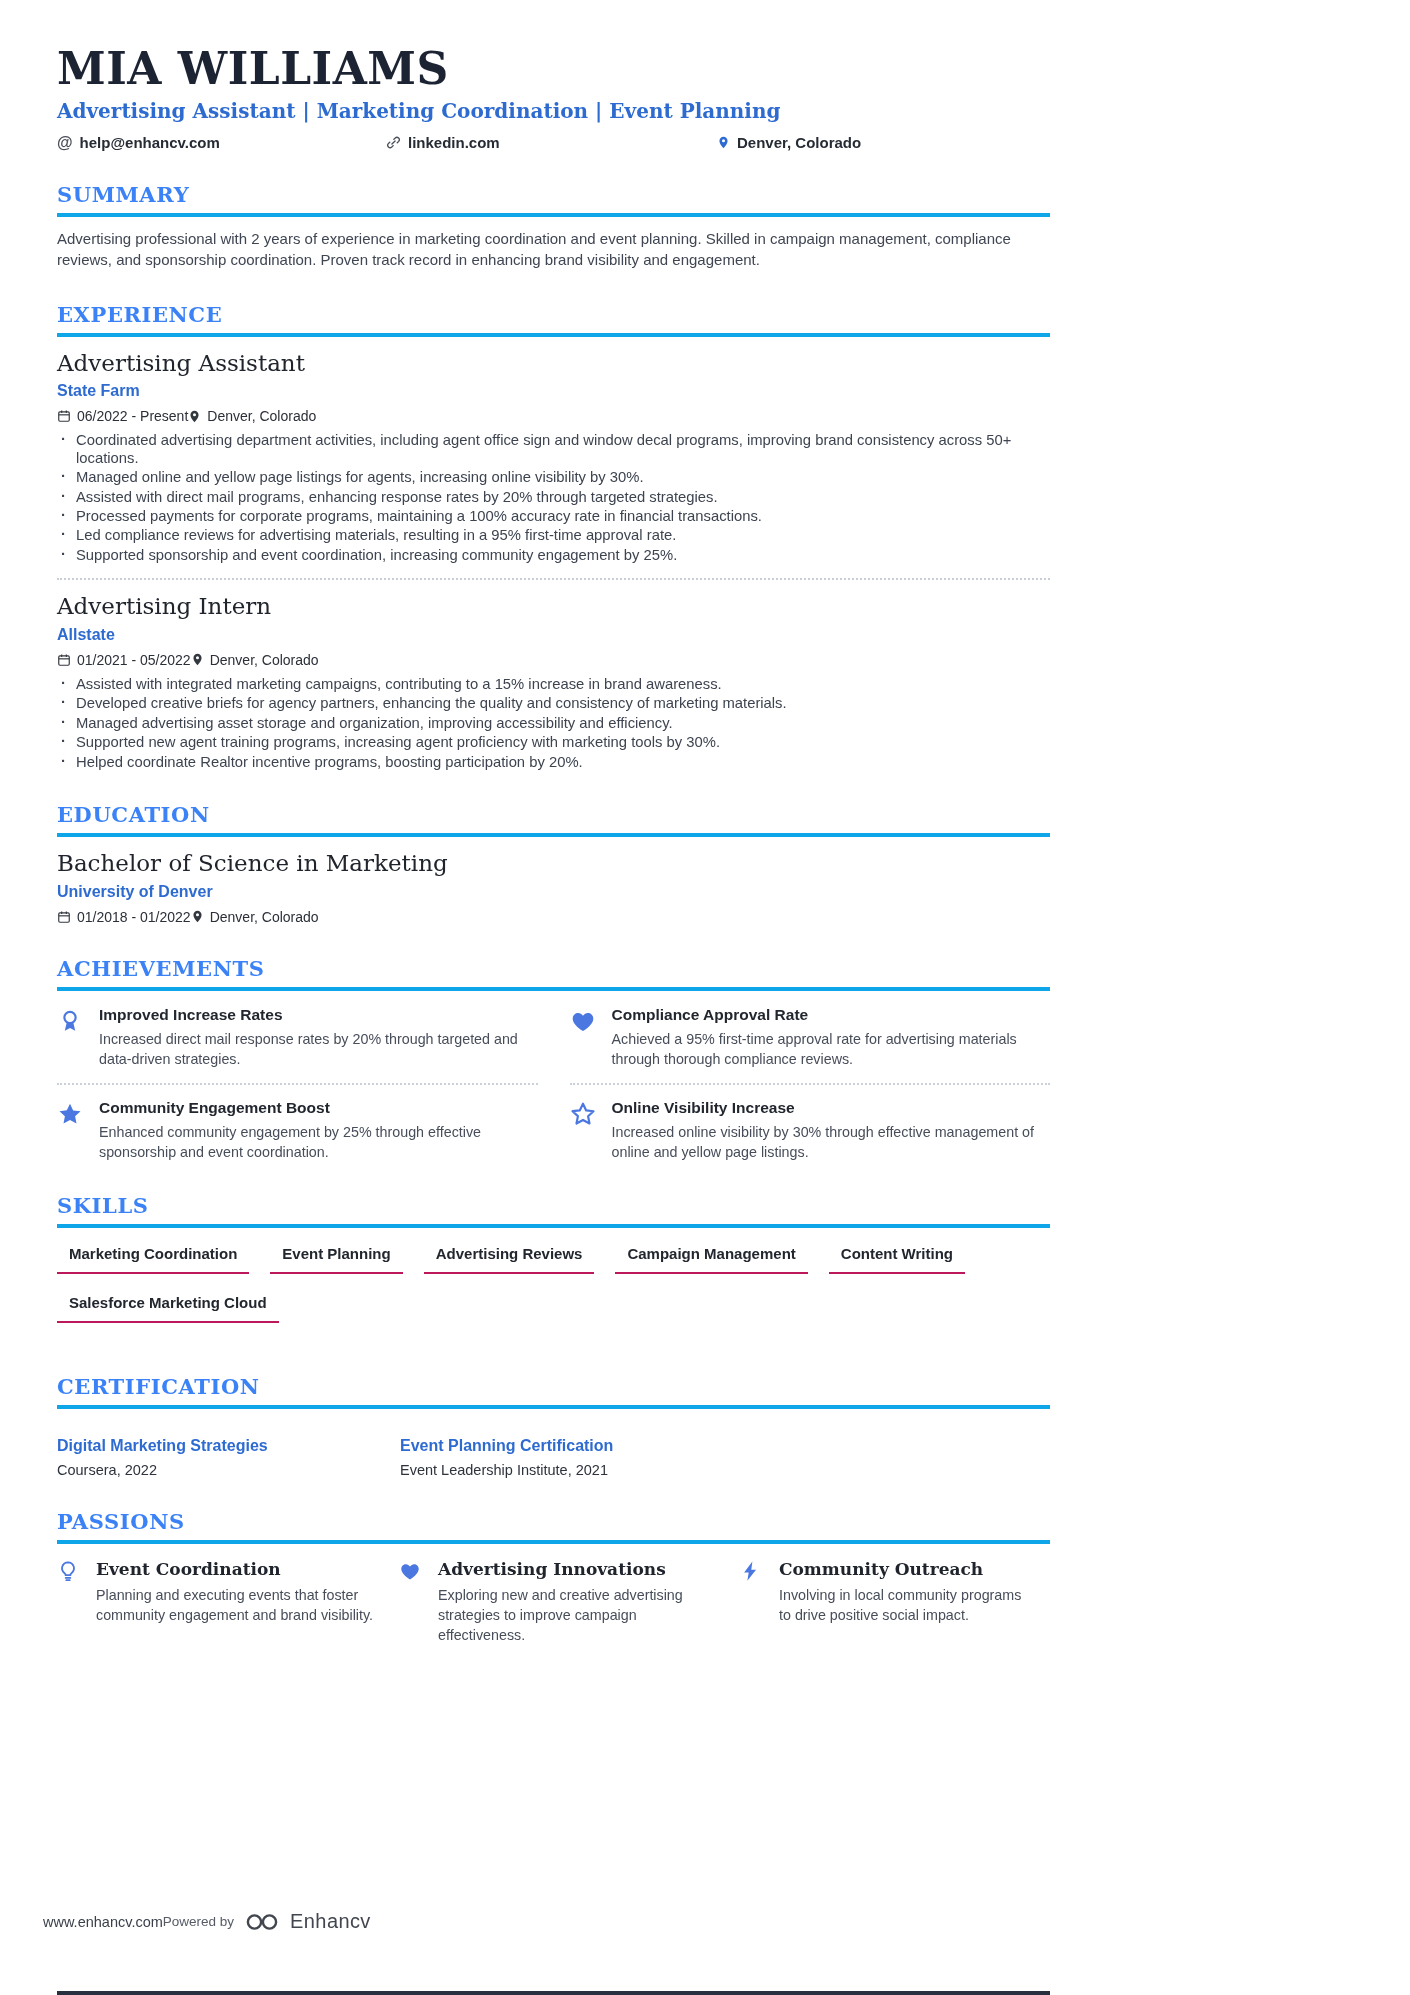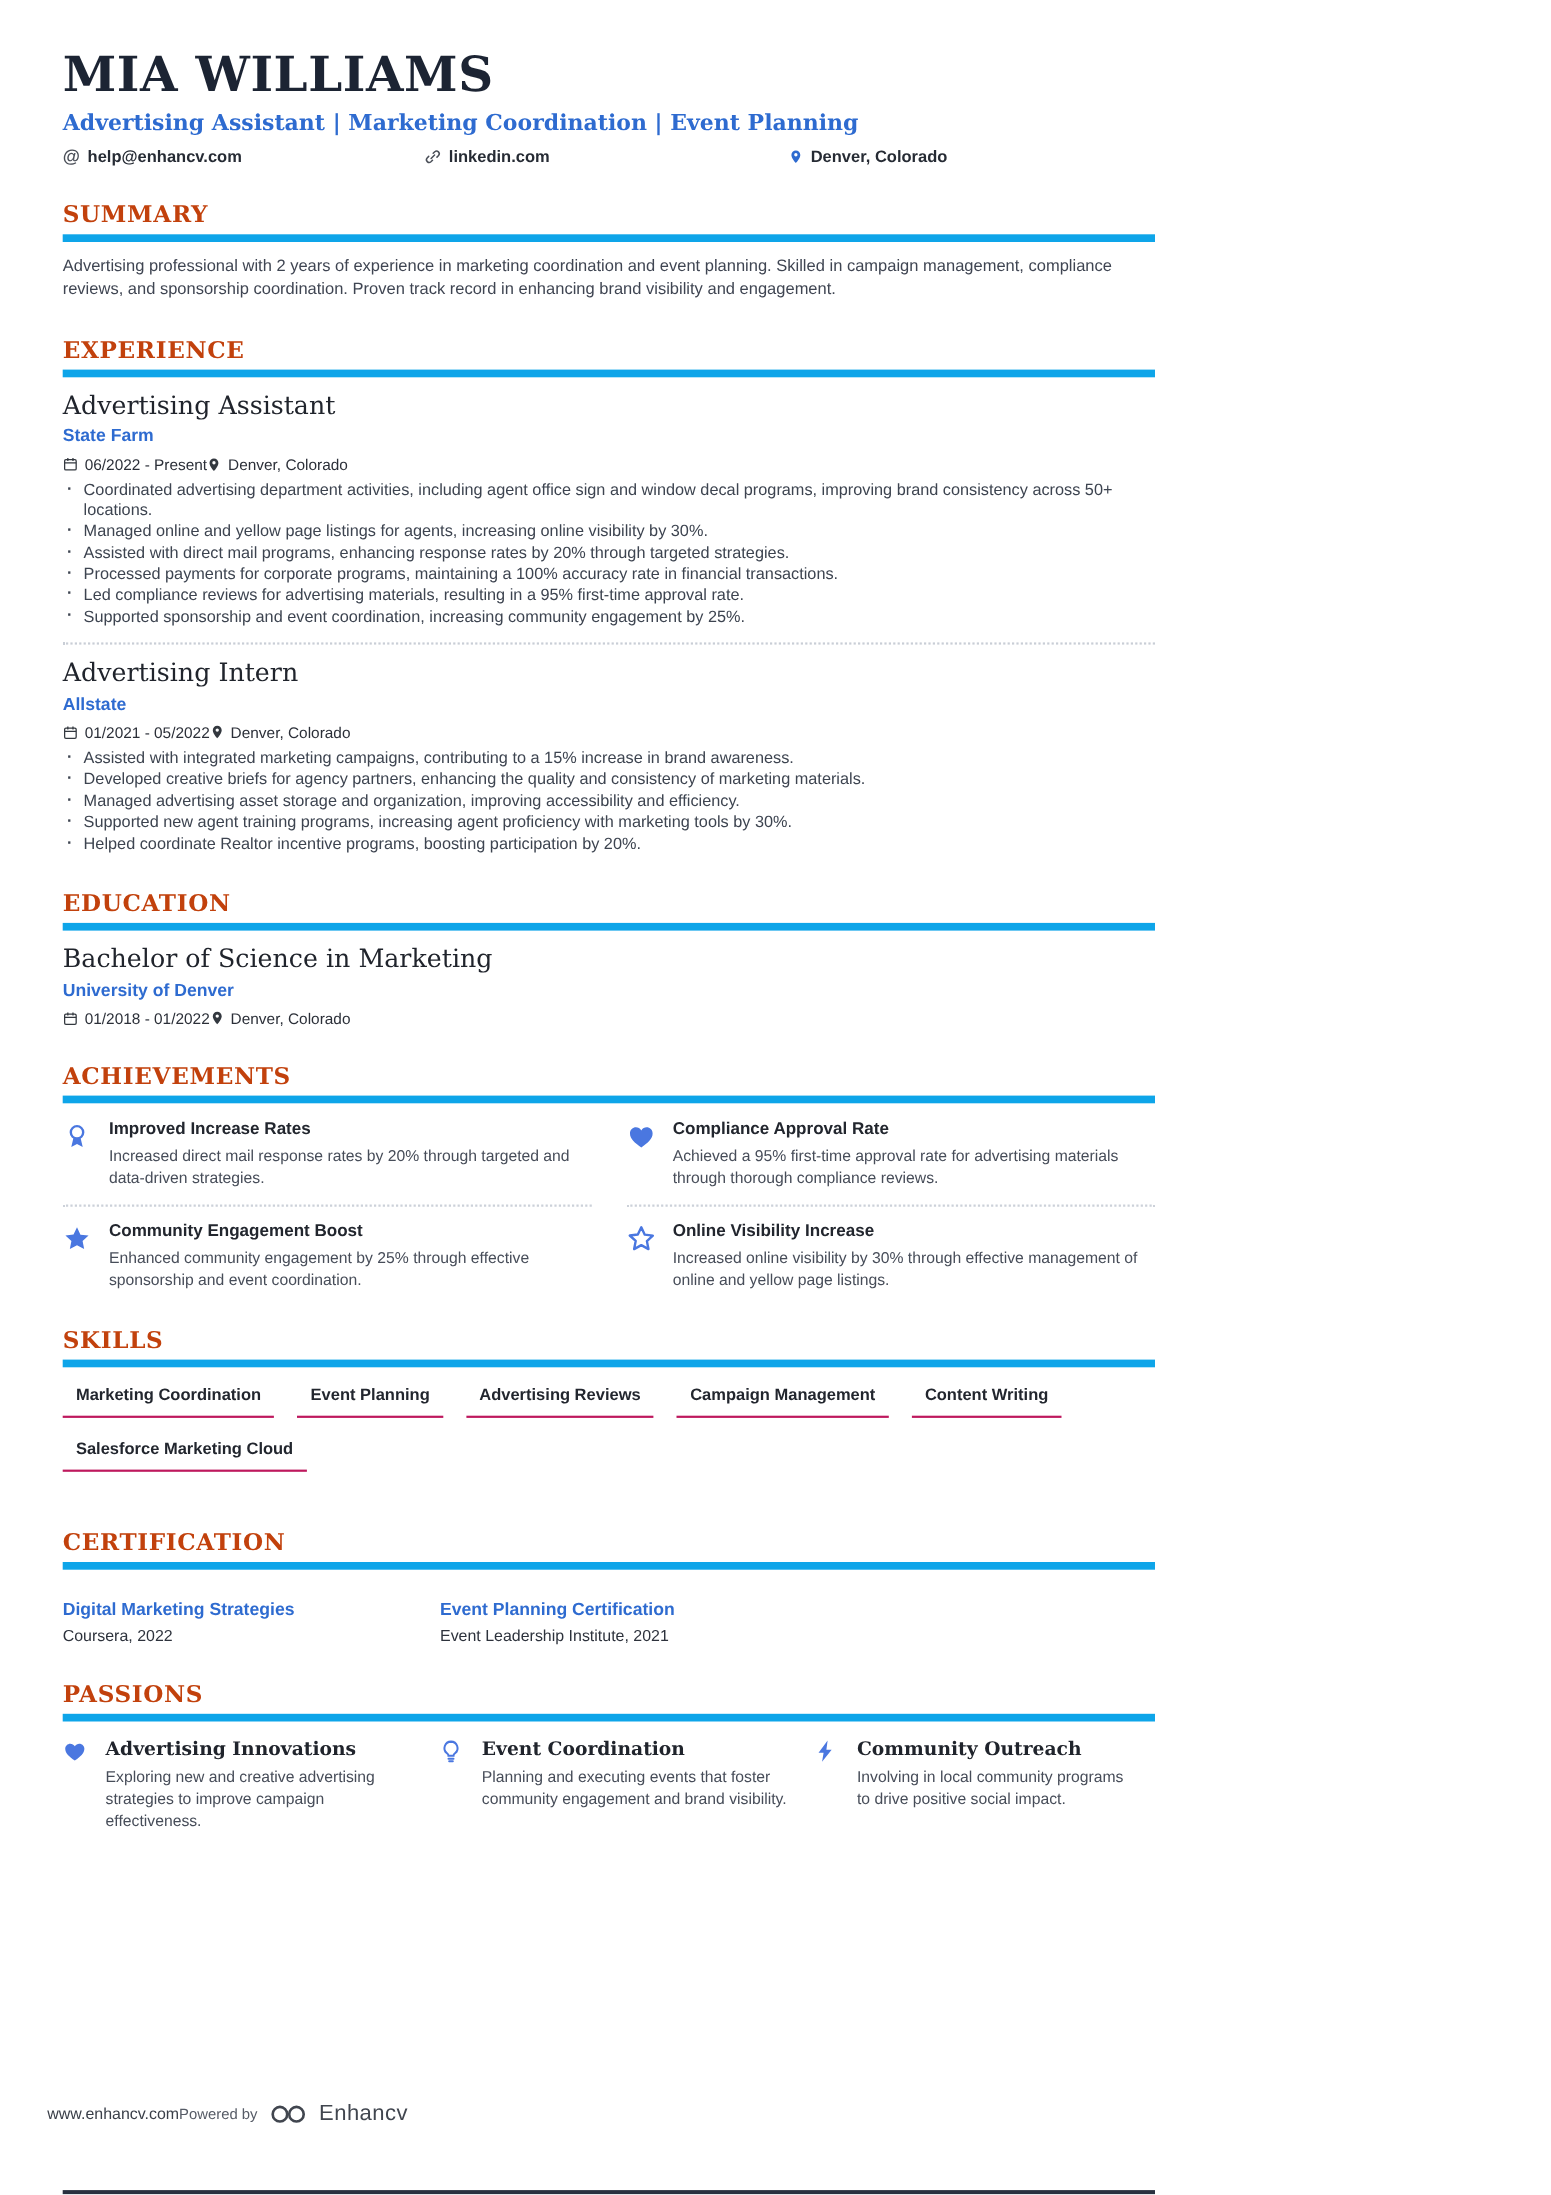--- a/index.html
+++ b/index.html
@@ -22,22 +22,22 @@
   .contact-row { display:flex; align-items:center; margin-top:11px; }
   .contact { display:flex; align-items:center; gap:7px; font-size:15px; font-weight:700; color:#262b34; cursor:pointer; }
   .contact.c1 { width:329px; }
   .contact.c2 { width:331px; }
   .at-glyph { font-weight:700; font-size:16px; color:#4a4f58; line-height:1; }
 
   
   .sec { margin-top:31px; }
   .sec-h {
     font-family:"DejaVu Serif", serif; font-weight:700; font-size:21px;
-    letter-spacing:0.6px; color:#c2410c; margin:0; padding-bottom:6px;
-    border-bottom:7px solid #0ea5e9;
+    letter-spacing:0.6px; color:#3b82f6; margin:0; padding-bottom:6px;
+    border-bottom:4px solid #0ea5e9;
   }
   .body-text { font-size:15px; line-height:1.42; color:#3f4552; margin:11px 0 0; }
 
   
   .job { margin-top:13px; }
   .job-title { font-family:"DejaVu Serif", serif; font-weight:400; font-size:23px; color:#20242c; margin:0; line-height:1.15; }
   .company { font-size:16px; font-weight:700; color:#2e6bd0; margin-top:6px; }
   .meta { display:flex; align-items:center; margin-top:8px; font-size:14px; color:#2b2f38; }
   .meta-item { display:flex; align-items:center; gap:6px; }
   .bullets { list-style:none; margin:8px 0 0; padding:0; }
@@ -302,41 +302,41 @@
         </div>
       </div>
     </section>
 
     <section class="sec">
       <h2 class="sec-h">PASSIONS</h2>
       <div class="passions-grid">
 
         <div class="passion">
           <span class="passion-icon">
-            <svg width="22" height="22" viewBox="0 0 24 24" fill="#4a77e0">
-                <path d="M12 21.3C6.5 17.6 2.5 13.9 2.5 9.6 2.5 6.6 4.9 4.5 7.5 4.5c1.8 0 3.5 1 4.5 2.6 1-1.6 2.7-2.6 4.5-2.6 2.6 0 5 2.1 5 5.1 0 4.3-4 8-9.5 11.7z"></path>
-              </svg>
-          </span>
-          <div>
-            <p class="passion-title">Advertising Innovations</p>
-            <p class="passion-desc">Exploring new and creative advertising strategies to improve campaign effectiveness.</p>
-          </div>
-        </div>
-
-        <div class="passion">
-          <span class="passion-icon">
             <svg width="22" height="22" viewBox="0 0 24 24" fill="none" stroke="#4a77e0" stroke-width="2" stroke-linecap="round">
                 <path d="M12 2.5a6.5 6.5 0 0 1 4 11.6c-.9.7-1.5 1.6-1.5 2.4h-5c0-.8-.6-1.7-1.5-2.4A6.5 6.5 0 0 1 12 2.5z"></path>
                 <line x1="9.5" y1="19.5" x2="14.5" y2="19.5"></line>
                 <line x1="10.2" y1="22" x2="13.8" y2="22"></line>
               </svg>
           </span>
           <div>
             <p class="passion-title">Event Coordination</p>
             <p class="passion-desc">Planning and executing events that foster community engagement and brand visibility.</p>
+          </div>
+        </div>
+
+        <div class="passion">
+          <span class="passion-icon">
+            <svg width="22" height="22" viewBox="0 0 24 24" fill="#4a77e0">
+                <path d="M12 21.3C6.5 17.6 2.5 13.9 2.5 9.6 2.5 6.6 4.9 4.5 7.5 4.5c1.8 0 3.5 1 4.5 2.6 1-1.6 2.7-2.6 4.5-2.6 2.6 0 5 2.1 5 5.1 0 4.3-4 8-9.5 11.7z"></path>
+              </svg>
+          </span>
+          <div>
+            <p class="passion-title">Advertising Innovations</p>
+            <p class="passion-desc">Exploring new and creative advertising strategies to improve campaign effectiveness.</p>
           </div>
         </div>
 
         <div class="passion">
           <span class="passion-icon">
             <svg width="22" height="22" viewBox="0 0 24 24" fill="#4a77e0">
                 <path d="M13.5 1.5L4.5 13.5h5l-1.5 9 9.5-12h-5.2z"></path>
               </svg>
           </span>
           <div>

